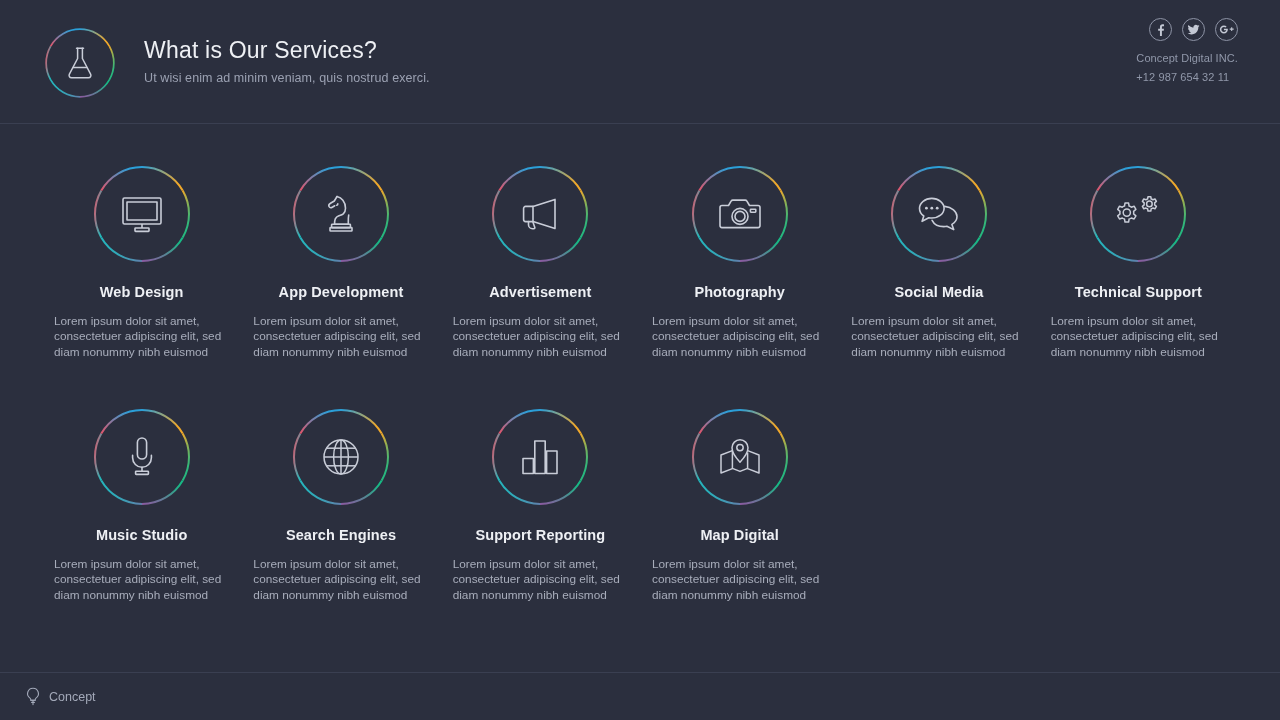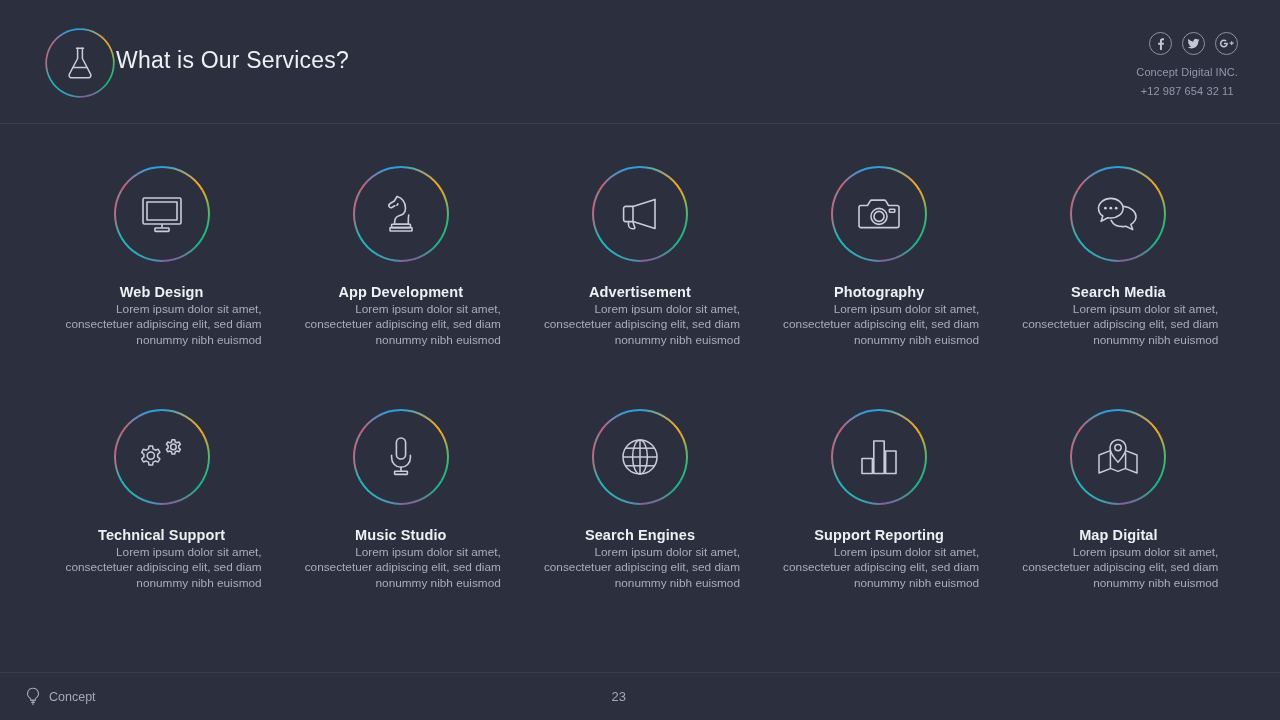--- a/index.html
+++ b/index.html
@@ -34,20 +34,21 @@
   }
 
   .header-ring {
     position: relative;
     width: 72px;
     height: 72px;
     flex: 0 0 72px;
   }
 
   .header-text {
+    margin-left: 28px;
     padding-bottom: 4px;
   }
 
   .header-title {
     font-size: 23px;
     font-weight: normal;
     color: #eef0f4;
     letter-spacing: 0.2px;
     line-height: 1.2;
   }
@@ -55,22 +56,22 @@
   .header-sub {
     margin-top: 7px;
     font-size: 12.5px;
     color: #9ba1b2;
     letter-spacing: 0.1px;
   }
 
   .header-right {
     position: absolute;
     right: 42px;
-    top: 32px;
-    text-align: center;
+    top: 18px;
+    text-align: left;
   }
 
   .social-row {
     display: flex;
     gap: 10px;
     justify-content: flex-end;
   }
 
   .social-btn {
     width: 23px;
@@ -98,21 +99,21 @@
   }
 
   
   .grid {
     position: absolute;
     left: 0;
     top: 124px;
     width: 1280px;
     height: 548px;
     display: grid;
-    grid-template-columns: repeat(5, 1fr);
+    grid-template-columns: repeat(6, 1fr);
     grid-template-rows: repeat(2, 1fr);
     padding: 40px 42px 22px 42px;
   }
 
   .card {
     display: flex;
     flex-direction: column;
     align-items: center;
     padding: 0 12px;
   }
@@ -138,25 +139,25 @@
   .card-title {
     margin-top: 20px;
     font-size: 14.5px;
     font-weight: bold;
     color: #eef0f4;
     letter-spacing: 0.1px;
     text-align: center;
   }
 
   .card-desc {
-    margin-top: 2px;
+    margin-top: 14px;
     font-size: 11.8px;
     line-height: 15.4px;
     color: #a8adbb;
-    text-align: right;
+    text-align: left;
     max-width: 200px;
   }
 
   
   .footer {
     position: absolute;
     left: 0;
     bottom: 0;
     width: 1280px;
     height: 48px;
@@ -238,20 +239,21 @@
         <svg width="30" height="34" viewBox="0 0 30 34" fill="none" stroke="#c9cdd8" stroke-width="1.5" stroke-linejoin="round" stroke-linecap="round">
           <path d="M11.5 2.2h7"></path>
           <path d="M12.6 2.2v10.3L4.4 28.2c-.9 1.7.2 3.6 2.1 3.6h17c1.9 0 3-1.9 2.1-3.6l-8.2-15.7V2.2"></path>
           <path d="M8.2 21.6h13.6"></path>
         </svg>
       </div>
     </div>
 
     <div class="header-text">
       <div class="header-title">What is Our Services?</div>
+      <div class="header-sub">Ut wisi enim ad minim veniam, quis nostrud exerci.</div>
     </div>
   </div>
 
   <div class="header-right">
     <div class="social-row">
       <div class="social-btn">
         <svg width="13" height="13" viewBox="0 0 24 24" fill="#c3c8d4">
           <path d="M14.6 24v-9.8h3.3l.5-3.8h-3.8V7.9c0-1.1.3-1.9 1.9-1.9h2V2.6C18.2 2.5 17 2.4 15.7 2.4c-2.8 0-4.7 1.7-4.7 4.9v3.1H7.7v3.8H11V24h3.6z"></path>
         </svg>
       </div>
@@ -389,21 +391,21 @@
       <div class="ring-icon">
         <svg width="46" height="40" viewBox="0 0 46 40" fill="none" stroke="#c9cdd8" stroke-width="1.6" stroke-linejoin="round" stroke-linecap="round">
           <path d="M3.5 14.2c0-5.4 5.5-9.8 12.3-9.8s12.3 4.4 12.3 9.8c0 5.4-5.5 9.8-12.3 9.8-1 0-2-.1-3-.3l-6.7 3.6 1.7-5.3c-2.7-1.8-4.3-4.5-4.3-7.8z"></path>
           <path d="M28.7 12.4c7 .7 12.3 5 12.3 10.2 0 3.2-2 6-5.1 7.8l1.8 5.2-6.8-3.3c-1 .2-2 .3-3.1.3-5.3 0-9.9-2.6-11.7-6.3"></path>
           <circle cx="10.4" cy="14.2" r="1.4" fill="#c9cdd8" stroke="none"></circle>
           <circle cx="15.8" cy="14.2" r="1.4" fill="#c9cdd8" stroke="none"></circle>
           <circle cx="21.2" cy="14.2" r="1.4" fill="#c9cdd8" stroke="none"></circle>
         </svg>
       </div>
     </div>
-    <div class="card-title">Search Media</div>
+    <div class="card-title">Social Media</div>
     <div class="card-desc">Lorem ipsum dolor sit amet, consectetuer adipiscing elit, sed diam nonummy nibh euismod</div>
   </div>
 
   <div class="card">
     <div class="card-ring">
       <svg class="ring-svg" width="100" height="100" viewBox="0 0 100 100">
         <g fill="none" stroke-width="2" stroke-linecap="butt">
           <path d="M50 3 A47 47 0 0 1 90.7 26.5" stroke="url(#hg1)"></path>
           <path d="M90.7 26.5 A47 47 0 0 1 90.7 73.5" stroke="url(#hg2)"></path>
           <path d="M90.7 73.5 A47 47 0 0 1 50 97" stroke="url(#hg3)"></path>
@@ -534,14 +536,13 @@
     <span>
       <svg class="bulb-icon" width="14" height="19" viewBox="0 0 14 19" fill="none" stroke="#a3a9b9" stroke-width="1.1" stroke-linejoin="round" stroke-linecap="round">
         <path d="M7 1.2a5.4 5.4 0 0 0-3 9.9c.5.4.8 1 .8 1.6v.6h4.4v-.6c0-.6.3-1.2.8-1.6A5.4 5.4 0 0 0 7 1.2z"></path>
         <path d="M4.8 13.3h4.4"></path>
         <path d="M5.6 15.4h2.8"></path>
         <path d="M7 17.6v-4.3"></path>
       </svg>
     </span>
     <span>Concept</span>
   </div>
-  <div class="footer-right">23</div>
 </div>
 
 </body></html>

